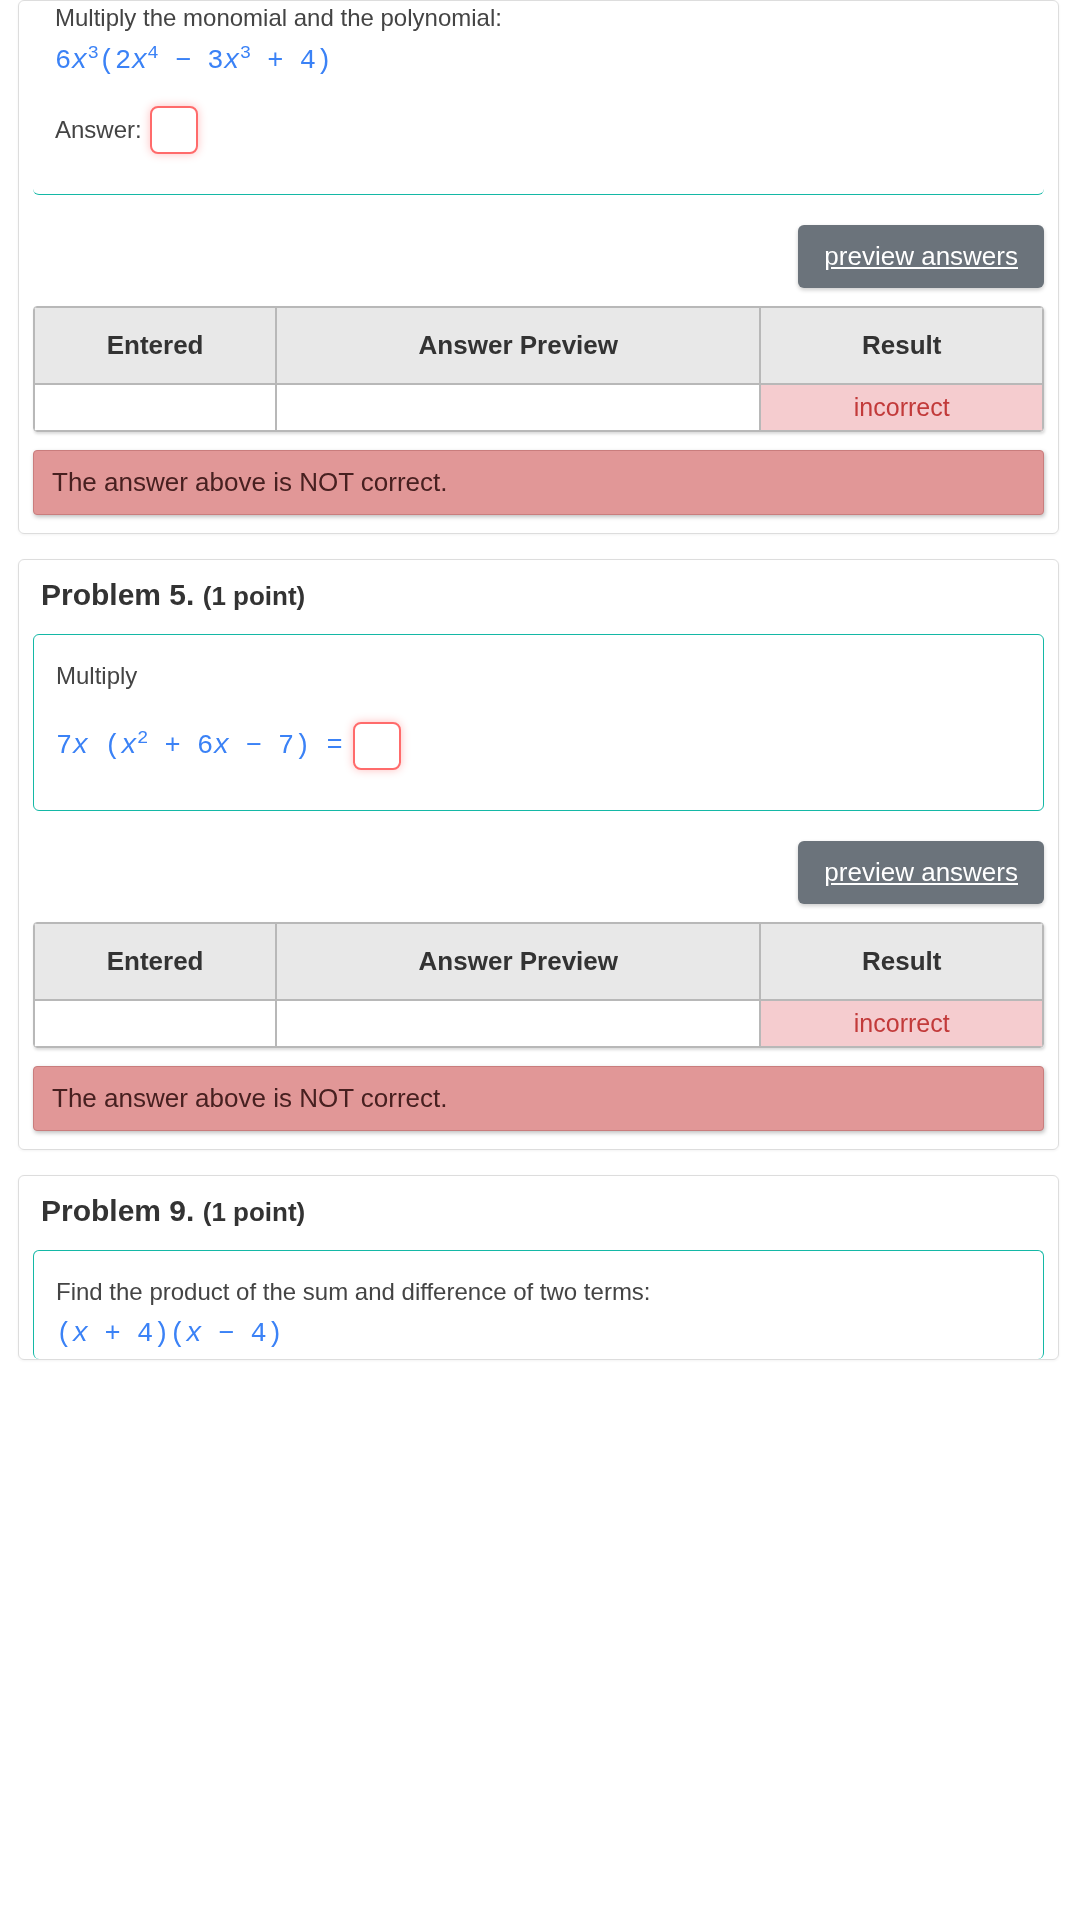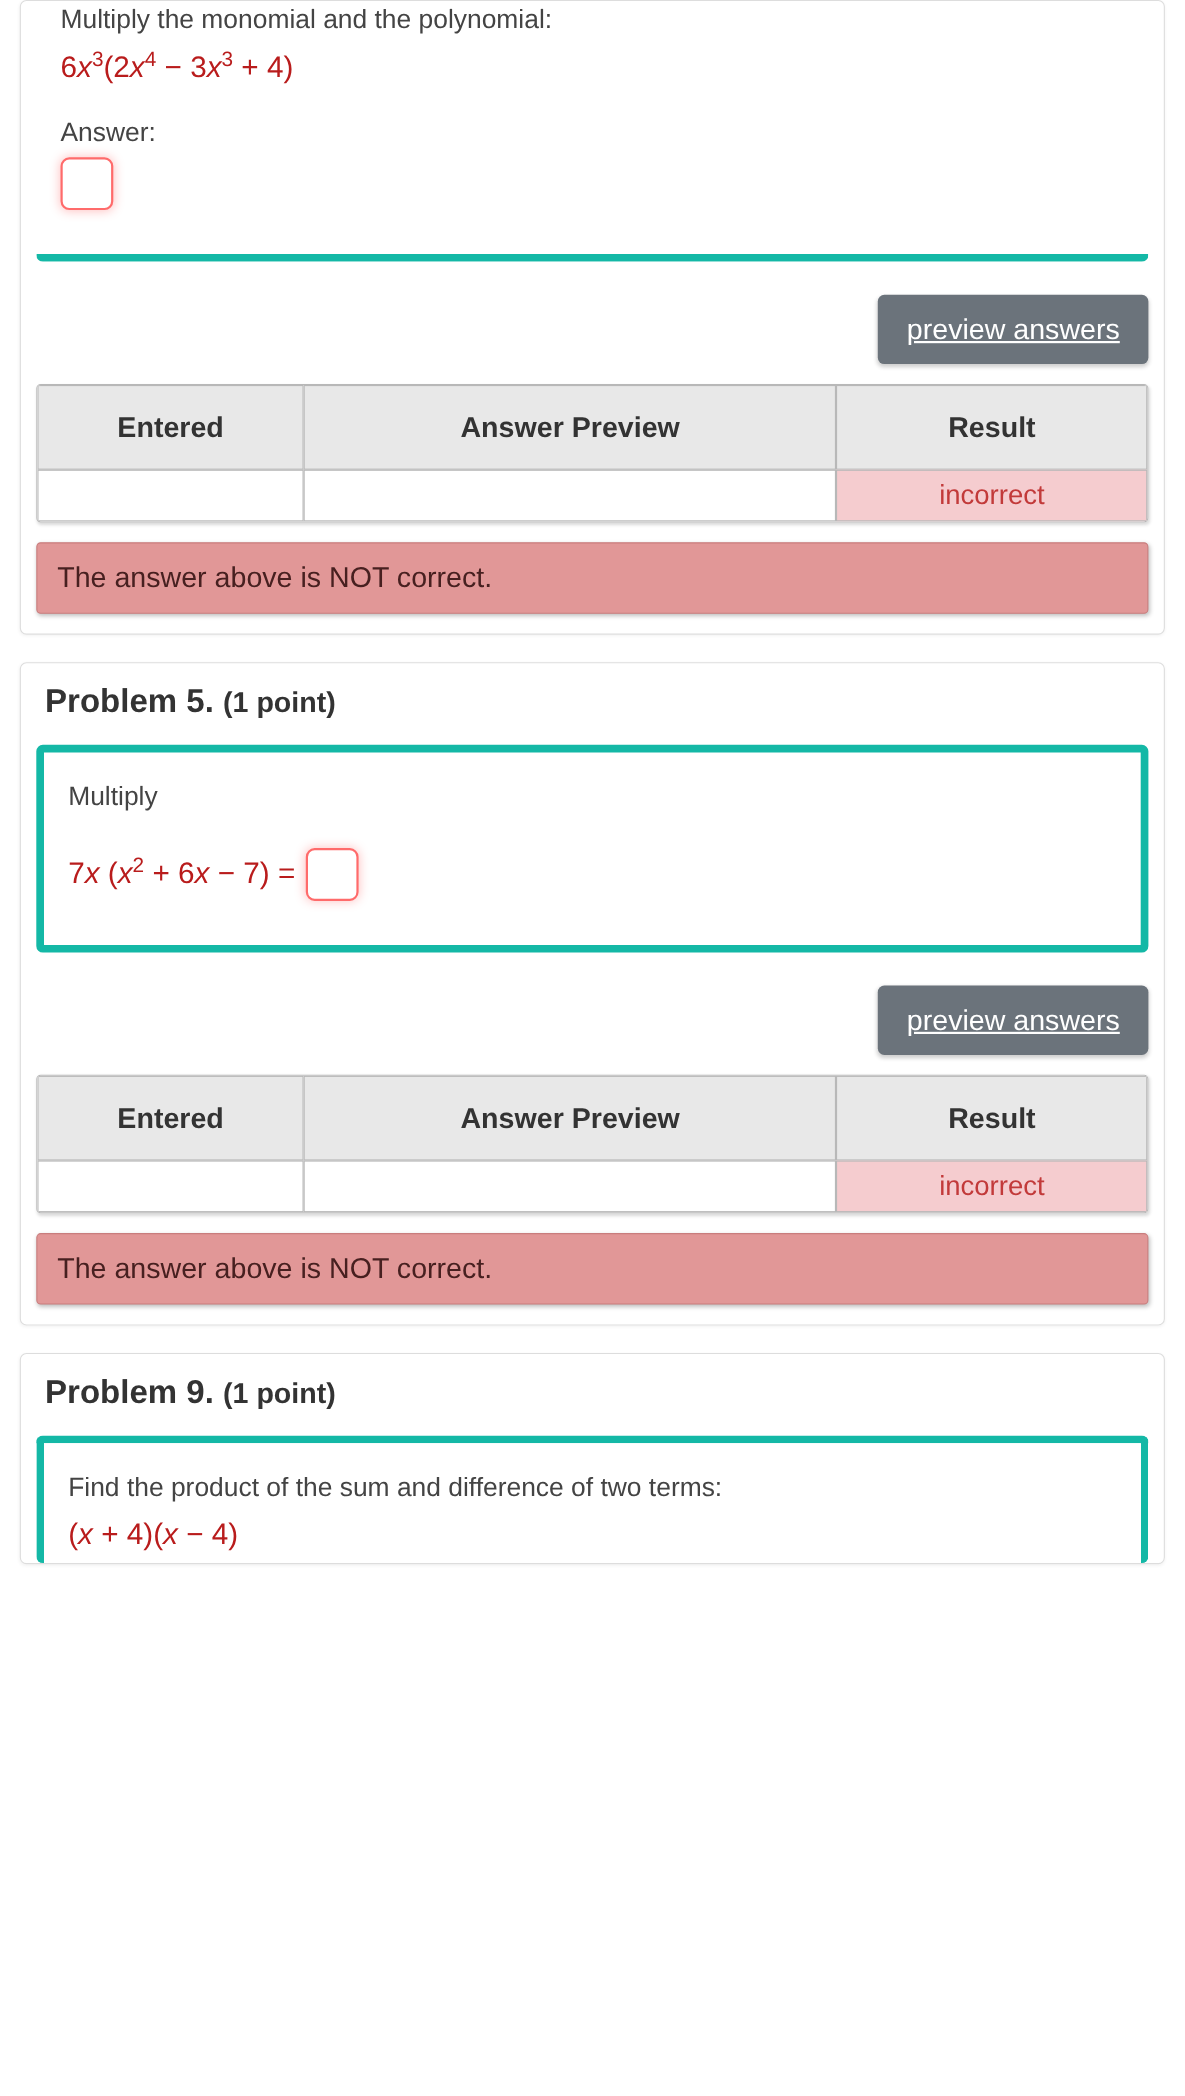--- a/index.html
+++ b/index.html
@@ -17,42 +17,42 @@
   margin-bottom: 25px;
   padding: 0;
   box-shadow: 0 1px 3px rgba(0,0,0,0.05);
 }
 .problem-header {
   padding: 18px 22px 8px 22px;
   font-size: 30px;
 }
 .problem-header b { font-weight: 700; }
 .problem-body {
-  border: 7px solid #14b8a6;
+  border: 1px solid #14b8a6;
   border-radius: 6px;
   margin: 14px;
   padding: 24px 22px 40px 22px;
   background: #ffffff;
 }
 .first-card .problem-body {
   border-top: none;
   border-left: none;
   border-right: none;
   border-radius: 0 0 6px 6px;
   margin-top: 0;
   padding-top: 0;
 }
 .prompt-text { color: #444; line-height: 1.45; margin-bottom: 10px; }
 .math {
-  font-family: Liberation Sans, sans-serif;
+  font-family: Liberation Mono, monospace;
   font-size: 27px;
-  color: #b91c1c;
+  color: #3b82f6;
 }
 .math sup { font-size: 0.7em; vertical-align: super; line-height: 0; }
-.answer-row { margin-top: 30px; display: flex; align-items: flex-start; gap: 8px; flex-direction: column; }
+.answer-row { margin-top: 30px; display: flex; align-items: center; gap: 8px; }
 .answer-label { color: #444; }
 .answer-input {
   width: 48px;
   height: 48px;
   border: 2px solid #ff6b6b;
   border-radius: 8px;
   box-shadow: 0 0 10px rgba(255,0,0,0.25);
   background: #fff;
   padding: 4px;
   font-size: 20px;

